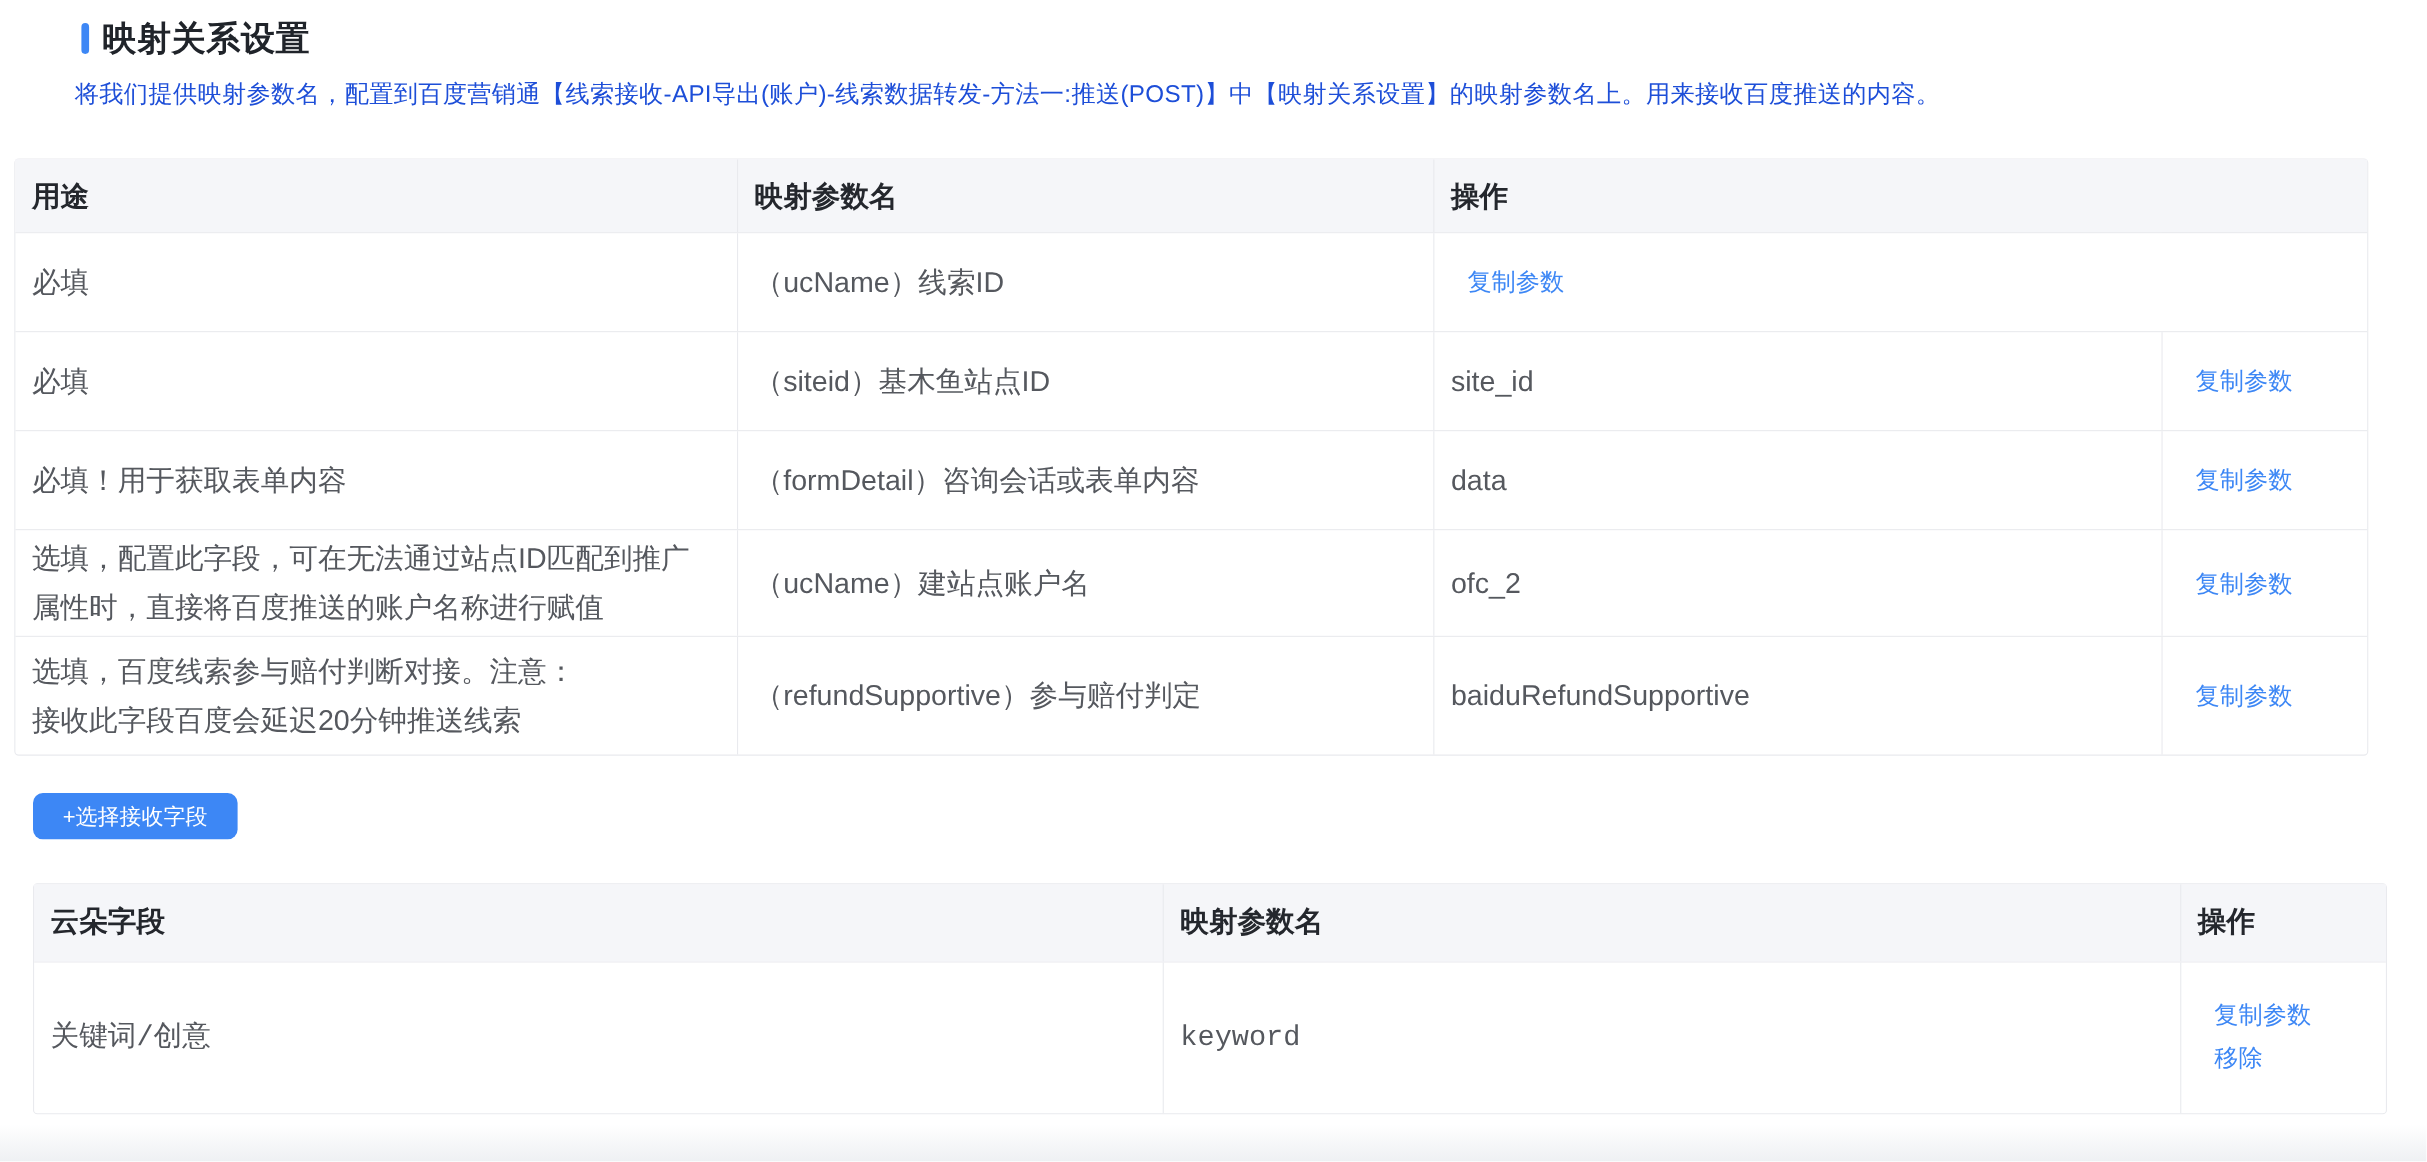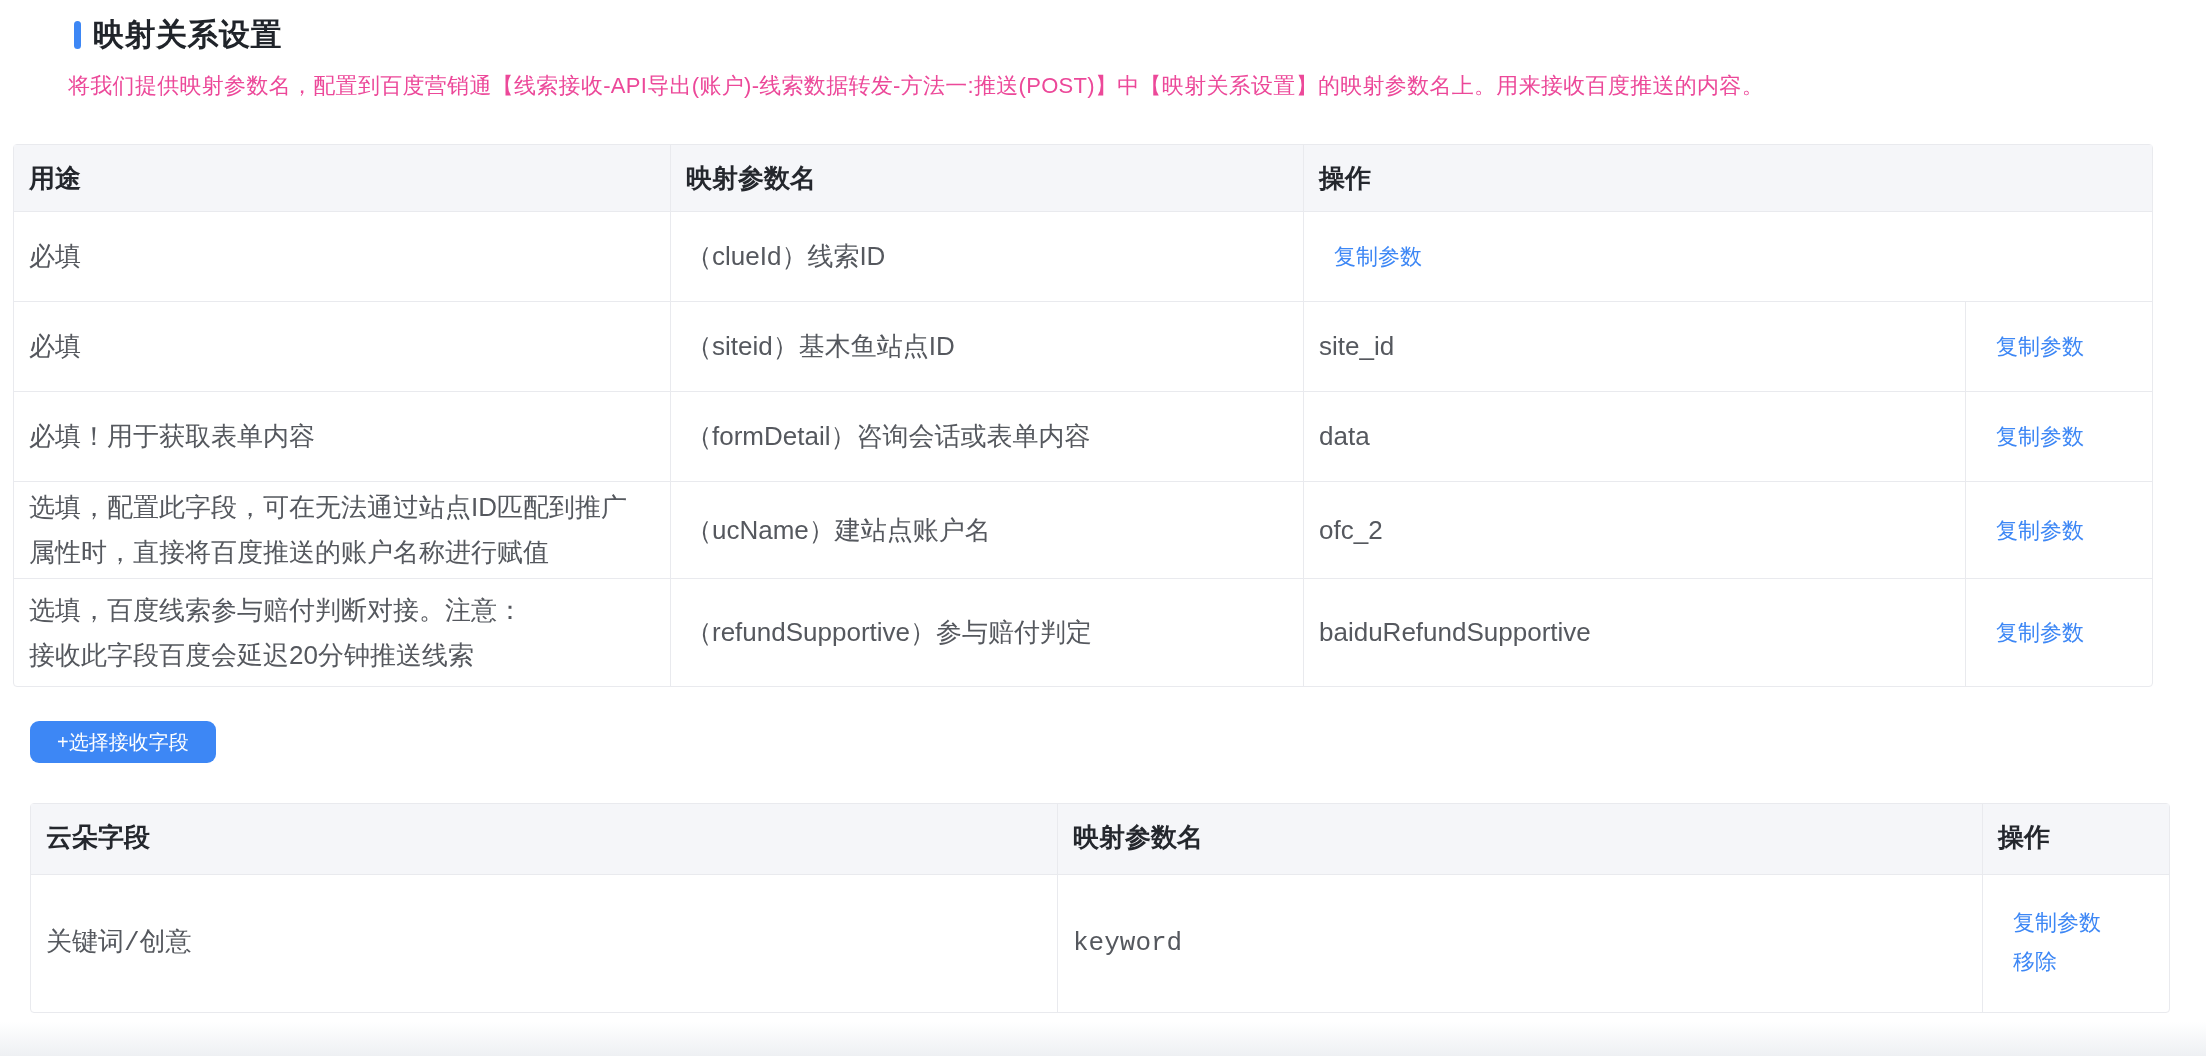--- a/index.html
+++ b/index.html
@@ -29,21 +29,21 @@
   .page-title {
     margin-left: 12px;
     font-size: 31px;
     font-weight: 700;
     color: #20242a;
     letter-spacing: 0.5px;
   }
   .subtitle {
     margin: 15px 0 0 68px;
     font-size: 22px;
-    color: #ec4899;
+    color: #1d4ed8;
     letter-spacing: 0.3px;
   }
 
   
   .tbl {
     width: 2140px;
     margin-left: 30px;
     border: 1px solid #e9eaee;
     border-radius: 4px;
     background: #fff;
@@ -132,21 +132,21 @@
 
 <div class="tbl tbl1">
   <div class="row head h66">
     <div class="cell">用途</div>
     <div class="cell">映射参数名</div>
     <div class="cell">操作</div>
   </div>
 
   <div class="row h90">
     <div class="cell">必填</div>
-    <div class="cell">（clueId）线索ID</div>
+    <div class="cell">（ucName）线索ID</div>
     <div class="cell op-cell">
       <a class="action-link">复制参数</a>
     </div>
   </div>
 
   <div class="row h90">
     <div class="cell">必填</div>
     <div class="cell">（siteid）基木鱼站点ID</div>
     <div class="cell">site_id</div>
     <div class="cell op-cell">

